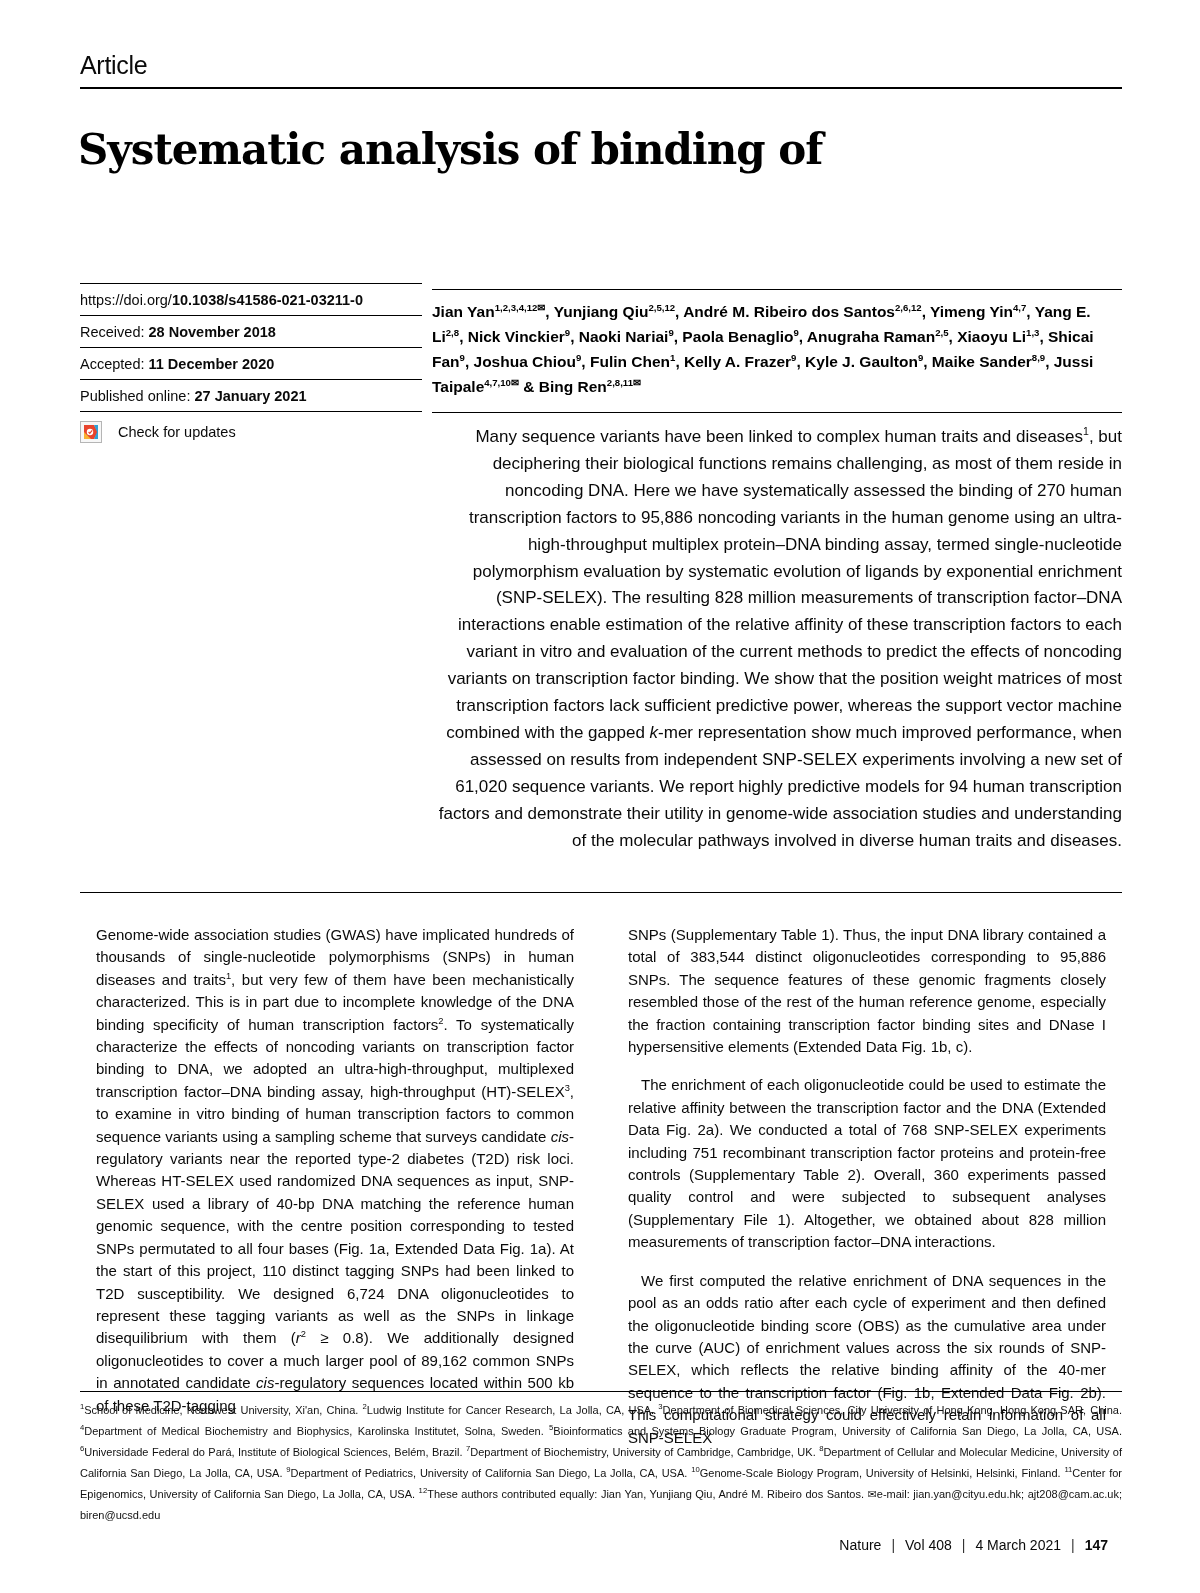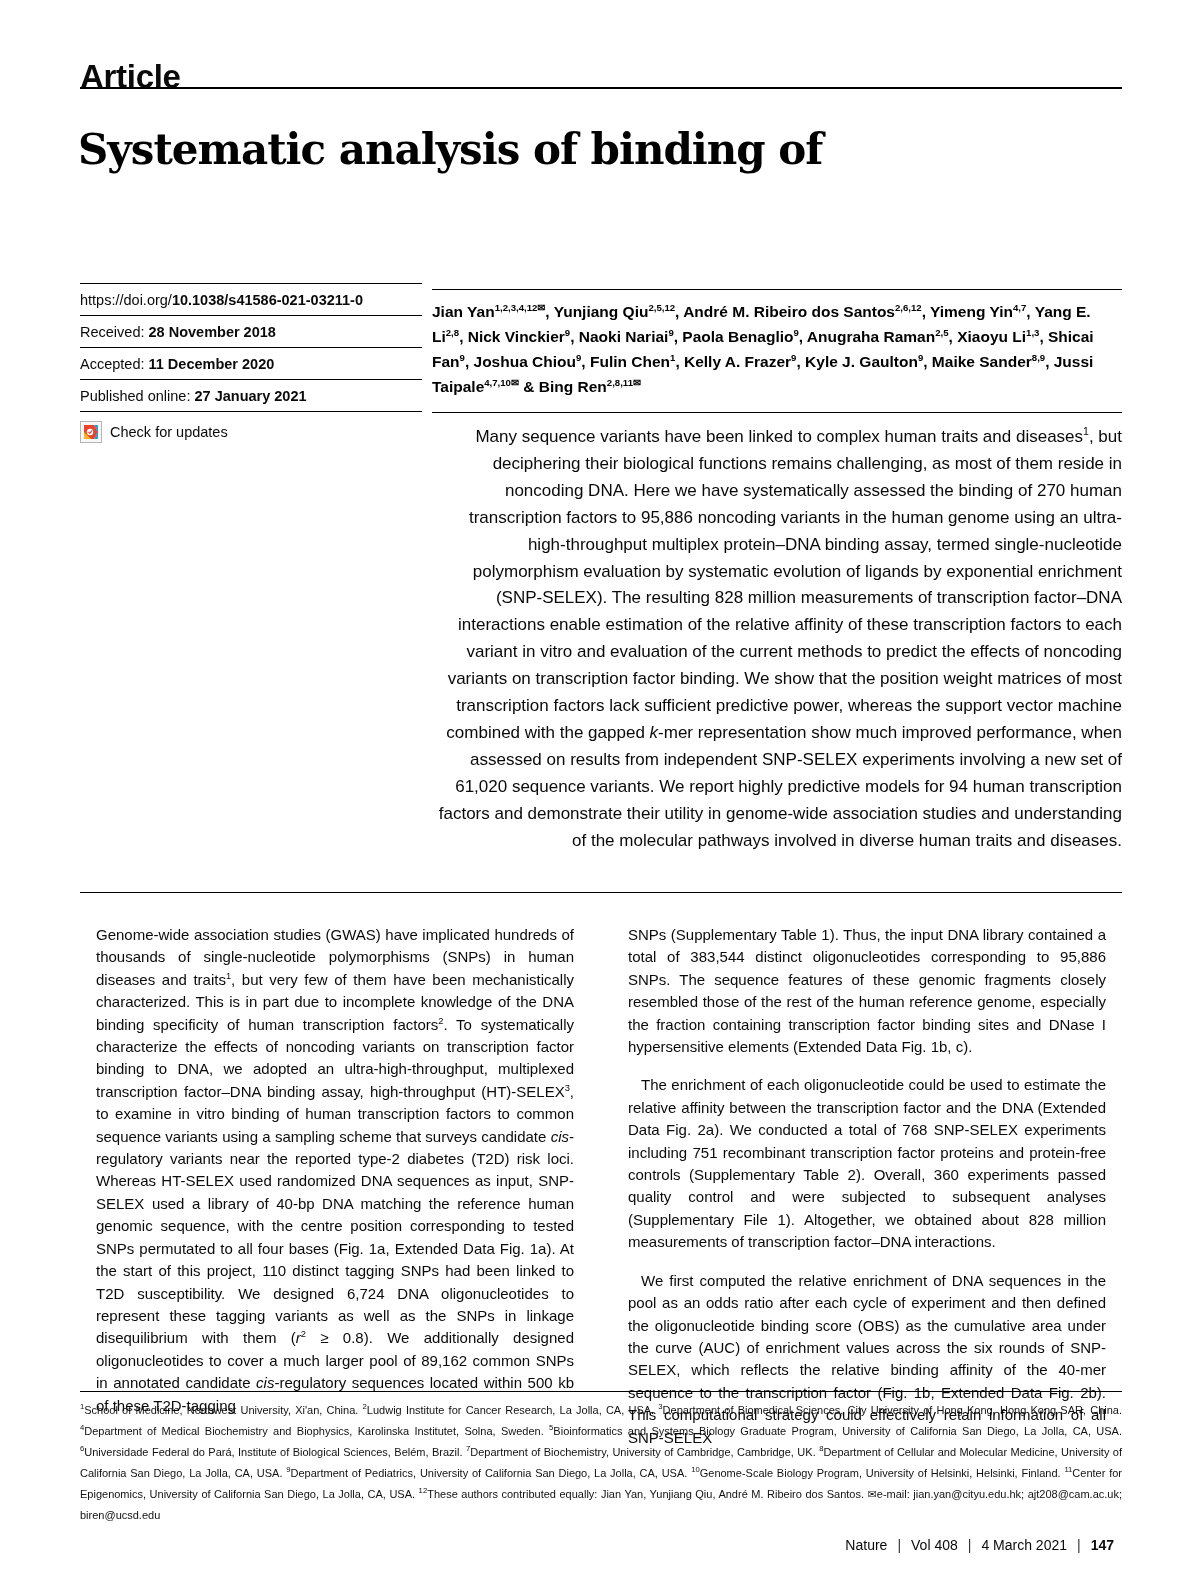--- a/index.html
+++ b/index.html
@@ -2,32 +2,32 @@
 <html><head>
 <meta charset="utf-8">
 <style>
   html,body{margin:0;padding:0;background:#e8e8e8;}
   #page{
     position:relative;width:1200px;height:1593px;margin:0 auto;
     background:#ffffff;color:#0a0a0a;
     font-family:"Liberation Sans",sans-serif;
     -webkit-font-smoothing:antialiased;
   }
-  .kicker{position:absolute;left:80px;top:58px;font-size:33px;font-weight:700;letter-spacing:-0.3px;}
+  .kicker{position:absolute;left:80px;top:51px;font-size:25px;font-weight:400;letter-spacing:-0.3px;}
   .rule-header{position:absolute;left:80px;top:87px;width:1042px;height:2px;background:#000;}
   .title{
     position:absolute;left:78px;top:95px;width:1060px;
     font-family:"DejaVu Serif","Liberation Serif",serif;
     font-weight:700;font-size:42px;line-height:53px;letter-spacing:-1px;color:#000;
   }
   
   .meta-left{position:absolute;left:80px;top:283px;width:342px;font-size:14.5px;}
   .meta-row{border-top:1px solid #000;padding:8px 0 7px 0;}
   .meta-row .rt-b{font-weight:700;}
-  .check-row{border-top:1px solid #000;padding:9px 0 0 0;display:flex;align-items:center;gap:8px;cursor:pointer;}
+  .check-row{border-top:1px solid #000;padding:9px 0 0 0;display:flex;align-items:center;gap:16px;cursor:pointer;}
   .check-icon{width:22px;height:22px;flex:0 0 auto;}
   .meta-right{position:absolute;left:432px;top:283px;width:690px;}
   .authors{
     border-top:1px solid #000;padding-top:9px;
     font-size:15.5px;font-weight:700;line-height:25px;color:#000;margin-top:6px;
   }
   .authors sup{font-weight:700;}
   .abstract{
     position:absolute;left:432px;top:412px;width:690px;
     border-top:1px solid #000;padding-top:11px;
@@ -47,21 +47,21 @@
   .col p.indent{text-indent:13px;}
   
   .footnotes{
     position:absolute;left:80px;top:1391px;width:1042px;
     border-top:1.5px solid #000;padding-top:8px;
     font-size:11px;line-height:21px;text-align:justify;color:#111;
   }
   .footnotes sup{font-size:70%;}
   
   .footer{
-    position:absolute;right:86px;top:1537px;
+    position:absolute;right:92px;top:1537px;
     font-size:14px;color:#0a0a0a;display:flex;align-items:baseline;gap:10px;
   }
   .footer .sep{color:#333;font-weight:300;}
   .footer .page-num{font-weight:700;}
 </style>
 </head>
 <body>
 
 <div id="page">
 

